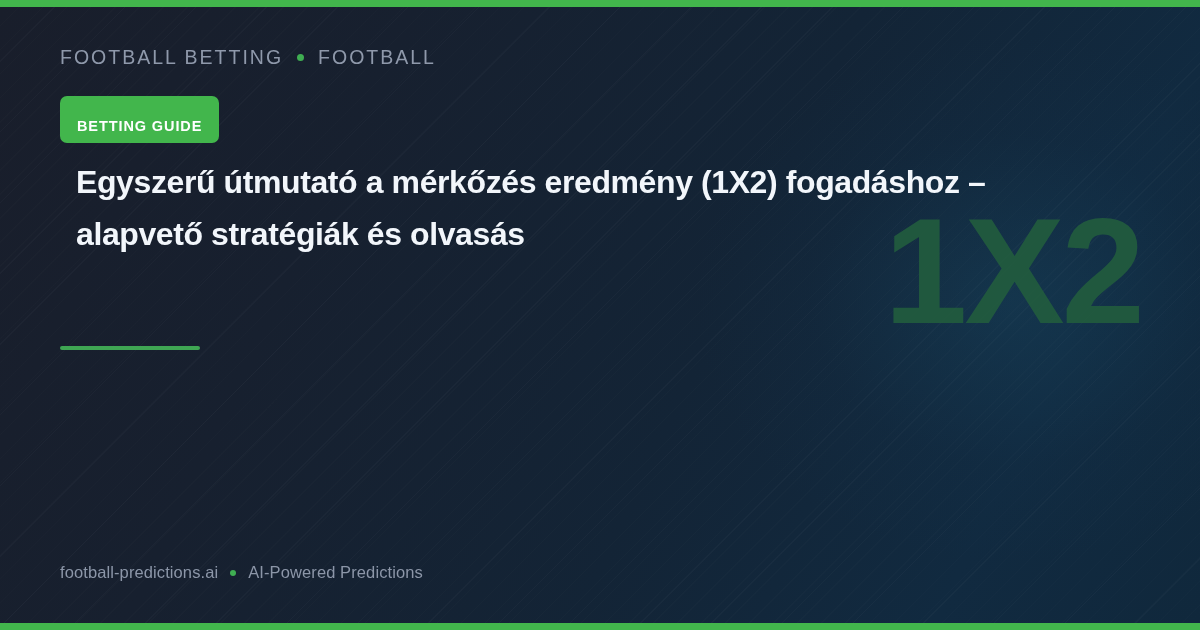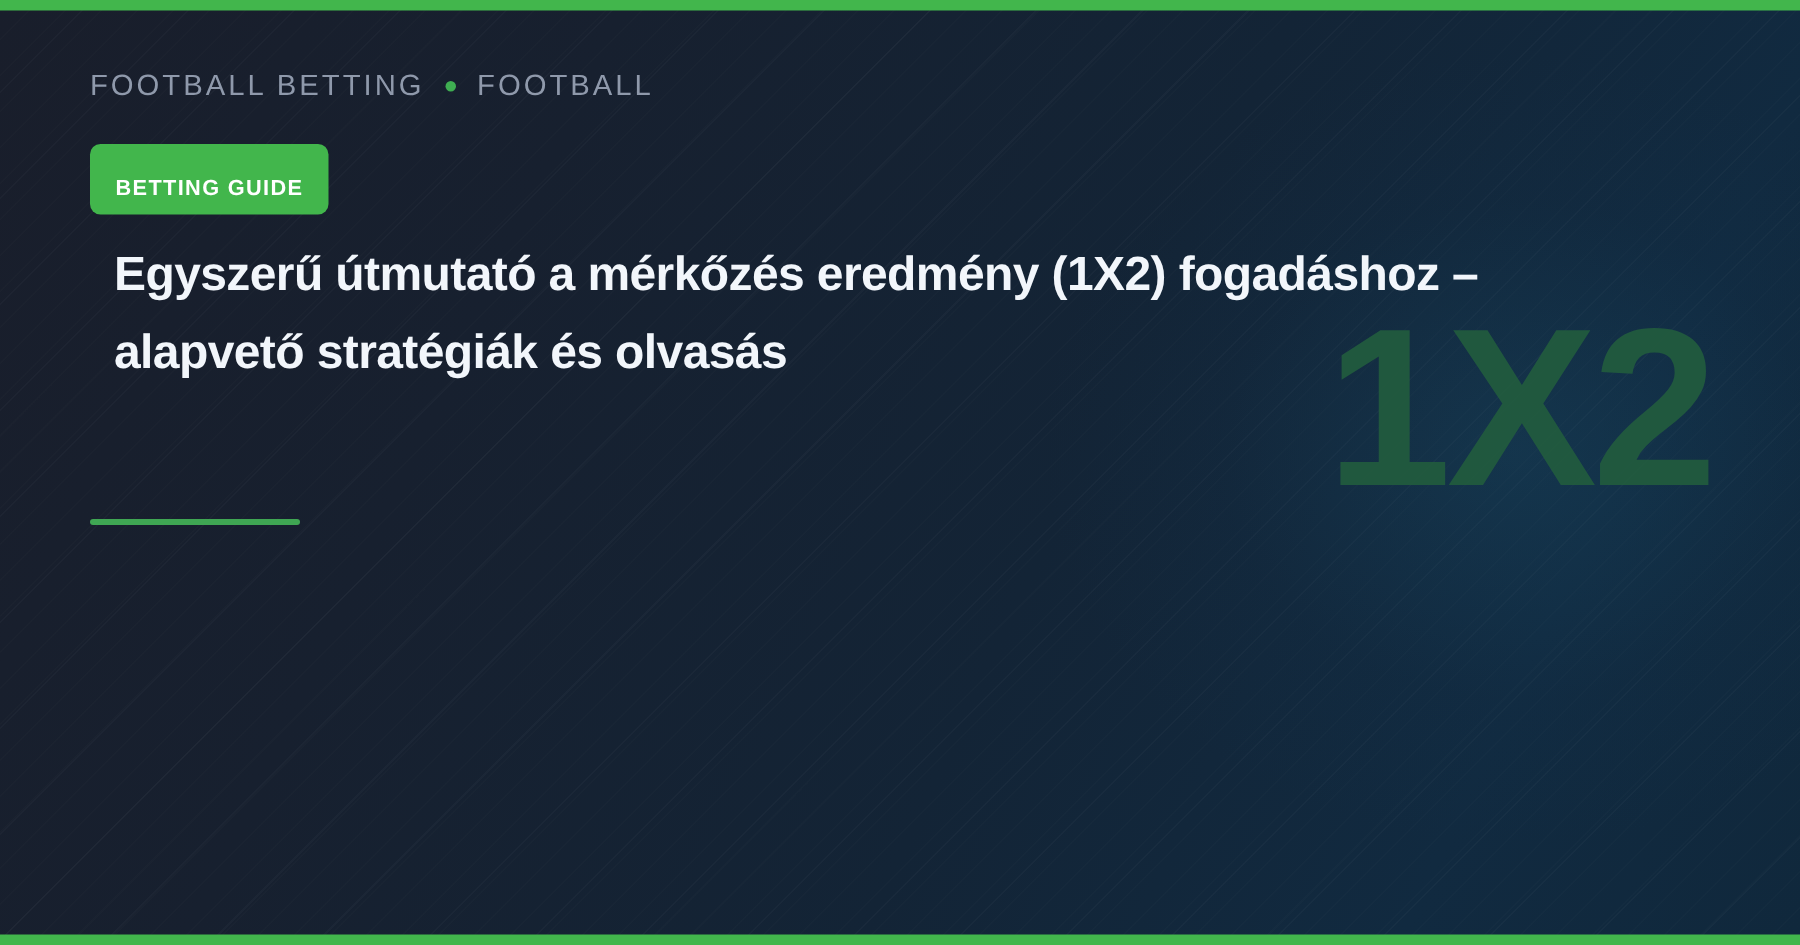--- a/index.html
+++ b/index.html
@@ -195,17 +195,22 @@
       <span class="dot"></span>
       <span>FOOTBALL</span>
     </div>
 
     <div class="badge">BETTING GUIDE</div>
 
     <h1 class="title">Egyszerű útmutató a mérkőzés eredmény (1X2) fogadáshoz – alapvető stratégiák és olvasás</h1>
 
     <div class="divider"></div>
 
+    <div class="footer">
+      <span>football-predictions.ai</span>
+      <span class="dot"></span>
+      <span>AI-Powered Predictions</span>
+    </div>
 
   </div>
 
   <div class="bar-bottom"></div>
 </div>
 
 </body></html>

